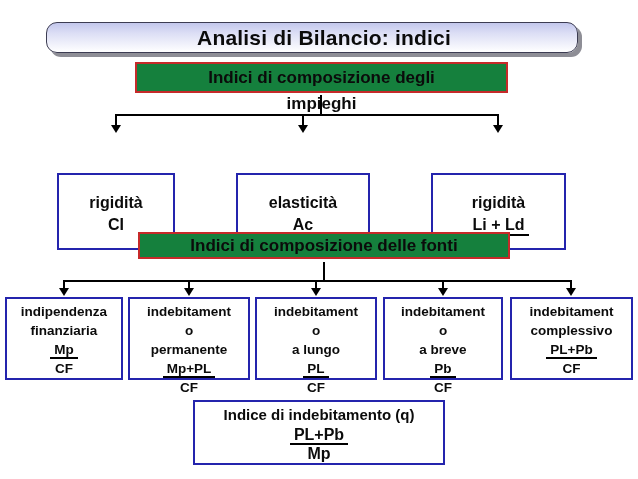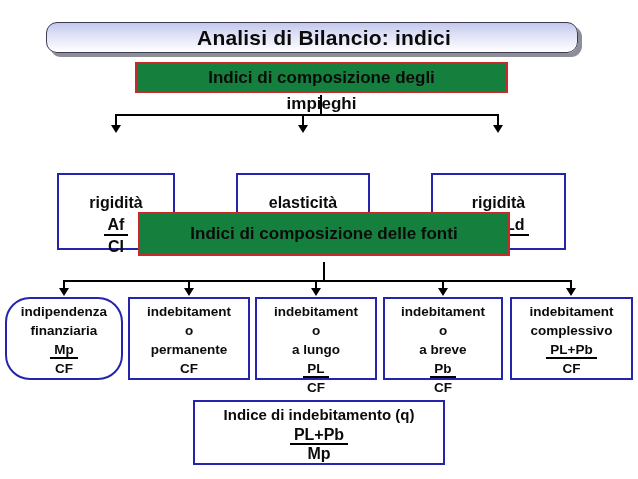--- a/index.html
+++ b/index.html
@@ -21,21 +21,21 @@
     font-size:21px;letter-spacing:0.2px;padding-left:24px;
   }
 
   
   .red-box{
     border:2px solid #c62a2a;background:#15803d;
     display:flex;align-items:center;justify-content:center;
     font-size:17px;text-align:center;
   }
   .red-a{left:135px;top:62px;width:373px;height:31px;}
-  .red-b{left:138px;top:212px;width:372px;height:44px;}
+  .red-b{left:138px;top:232px;width:372px;height:27px;}
   .overflow-word{
     left:135px;top:94px;width:373px;text-align:center;font-size:17px;line-height:19px;
   }
 
   
   .blue-box{
     border:2px solid #2424ad;background:#ffffff;
     text-align:center;overflow:visible;
   }
   .row1{top:133px;height:77px;font-size:16px;line-height:22px;padding-top:17px;margin-top:40px;}
@@ -72,21 +72,20 @@
 <div class="abs line" style="left:115px;top:114px;width:384px;height:2px;"></div>
 <div class="abs line" style="left:115px;top:114px;width:2px;height:12px;"></div>
 <div class="abs line" style="left:302px;top:114px;width:2px;height:12px;"></div>
 <div class="abs line" style="left:497px;top:114px;width:2px;height:12px;"></div>
 <div class="abs arrowhead" style="left:111px;top:125px;"></div>
 <div class="abs arrowhead" style="left:298px;top:125px;"></div>
 <div class="abs arrowhead" style="left:493px;top:125px;"></div>
 
 <div class="abs blue-box row1" style="left:57px;width:118px;">
   <div>rigidità</div>
-  <div><span class="frac">Af</span></div>
   <div>CI</div>
 </div>
 <div class="abs blue-box row1" style="left:236px;width:134px;">
   <div>elasticità</div>
   <div><span class="frac">Ac</span></div>
   <div>CI</div>
 </div>
 <div class="abs blue-box row1" style="left:431px;width:135px;">
   <div>rigidità</div>
   <div><span class="frac">Li + Ld</span></div>
@@ -103,30 +102,31 @@
 <div class="abs line" style="left:188px;top:280px;width:2px;height:9px;"></div>
 <div class="abs line" style="left:315px;top:280px;width:2px;height:9px;"></div>
 <div class="abs line" style="left:442px;top:280px;width:2px;height:9px;"></div>
 <div class="abs line" style="left:570px;top:280px;width:2px;height:9px;"></div>
 <div class="abs arrowhead" style="left:59px;top:288px;"></div>
 <div class="abs arrowhead" style="left:184px;top:288px;"></div>
 <div class="abs arrowhead" style="left:311px;top:288px;"></div>
 <div class="abs arrowhead" style="left:438px;top:288px;"></div>
 <div class="abs arrowhead" style="left:566px;top:288px;"></div>
 
-<div class="abs blue-box row2" style="left:5px;width:118px;border-radius:25px;">
+<div class="abs blue-box row2" style="left:5px;width:118px;">
   <div class="pre">indipendenza
 finanziaria</div>
   <div><span class="frac">Mp</span></div>
   <div>CF</div>
 </div>
 <div class="abs blue-box row2" style="left:128px;width:122px;">
   <div class="pre">indebitament
 o
 permanente</div>
+  <div><span class="frac">Mp+PL</span></div>
   <div>CF</div>
 </div>
 <div class="abs blue-box row2" style="left:255px;width:122px;">
   <div class="pre">indebitament
 o
 a lungo</div>
   <div><span class="frac">PL</span></div>
   <div>CF</div>
 </div>
 <div class="abs blue-box row2" style="left:383px;width:120px;">

